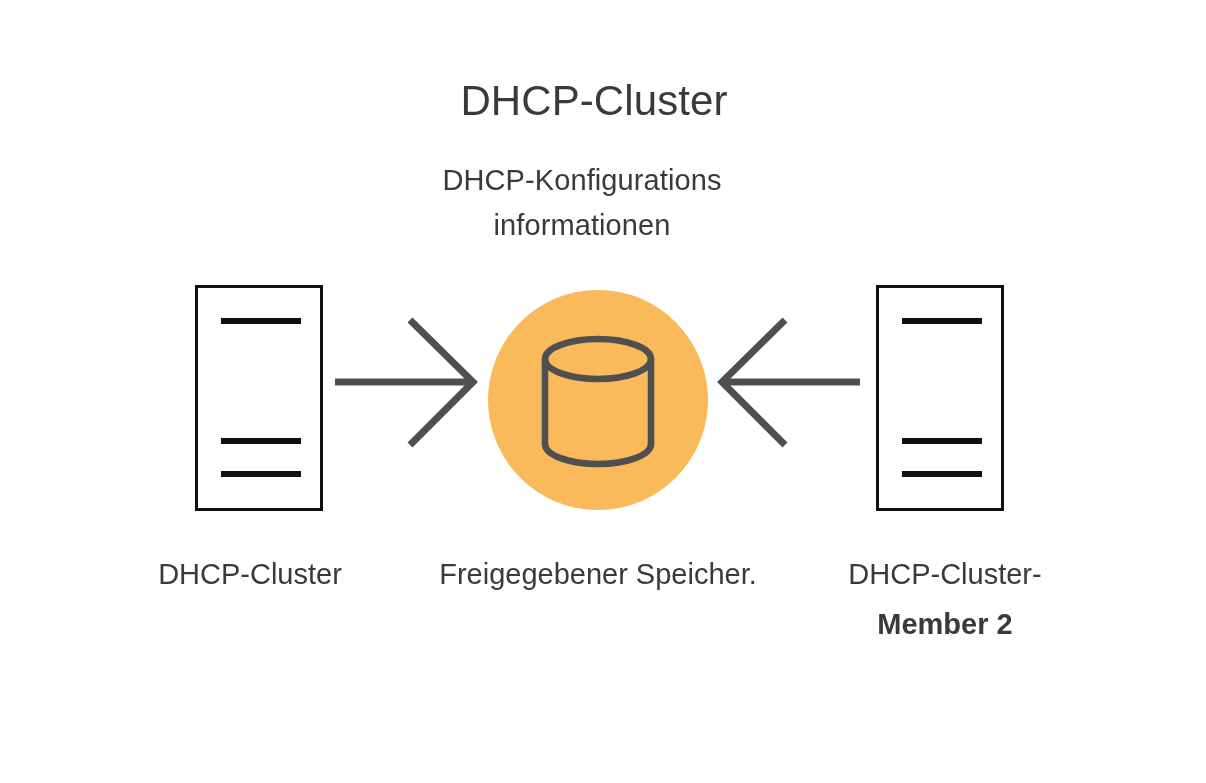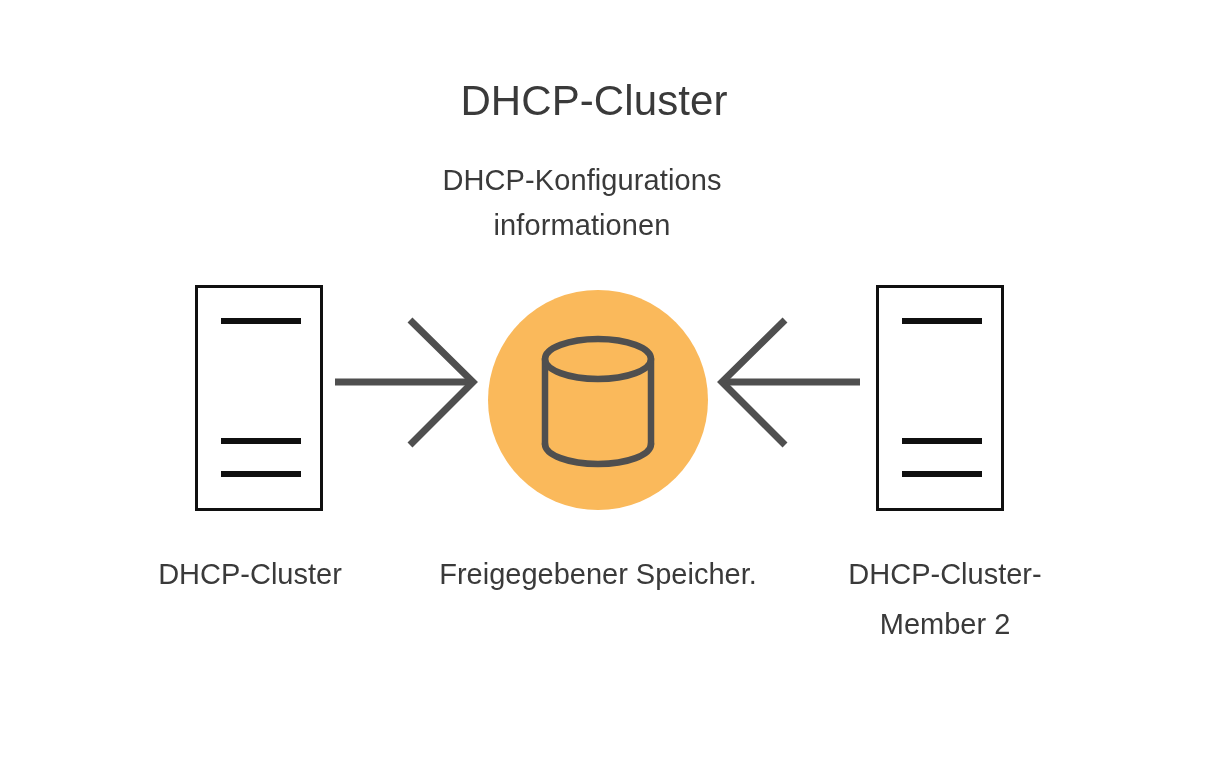--- a/index.html
+++ b/index.html
@@ -91,21 +91,21 @@
     position: absolute;
     text-align: center;
     font-size: 29px;
     color: #3a3a3a;
     white-space: pre;
   }
   #caption-left-line1  { left: 110px; top: 558px; width: 280px; }
   #caption-left-line2  { left: 110px; top: 608px; width: 280px; }
   #caption-center      { left: 438px; top: 558px; width: 320px; }
   #caption-right-line1 { left: 805px; top: 558px; width: 280px; }
-  #caption-right-line2 { left: 805px; top: 608px; width: 280px; }
+  #caption-right-line2 { left: 805px; top: 608px; width: 280px; font-weight: bold; }
 </style>
 </head>
 <body>
 
 <div id="canvas">
 
   <div class="txt" id="diagram-title">DHCP-Cluster</div>
 
   <div class="txt" id="subtitle-line1">DHCP-Konfigurations</div>
   <div class="txt" id="subtitle-line2">informationen</div>

